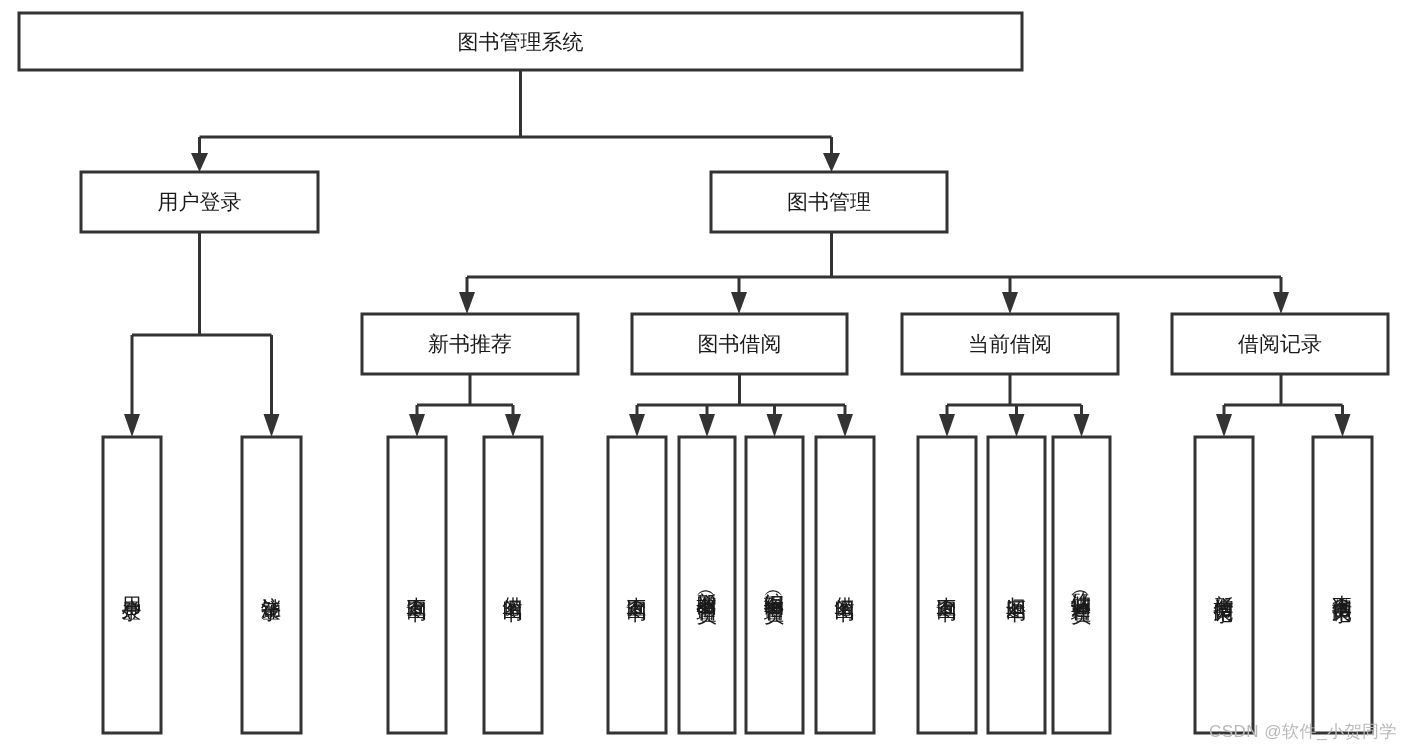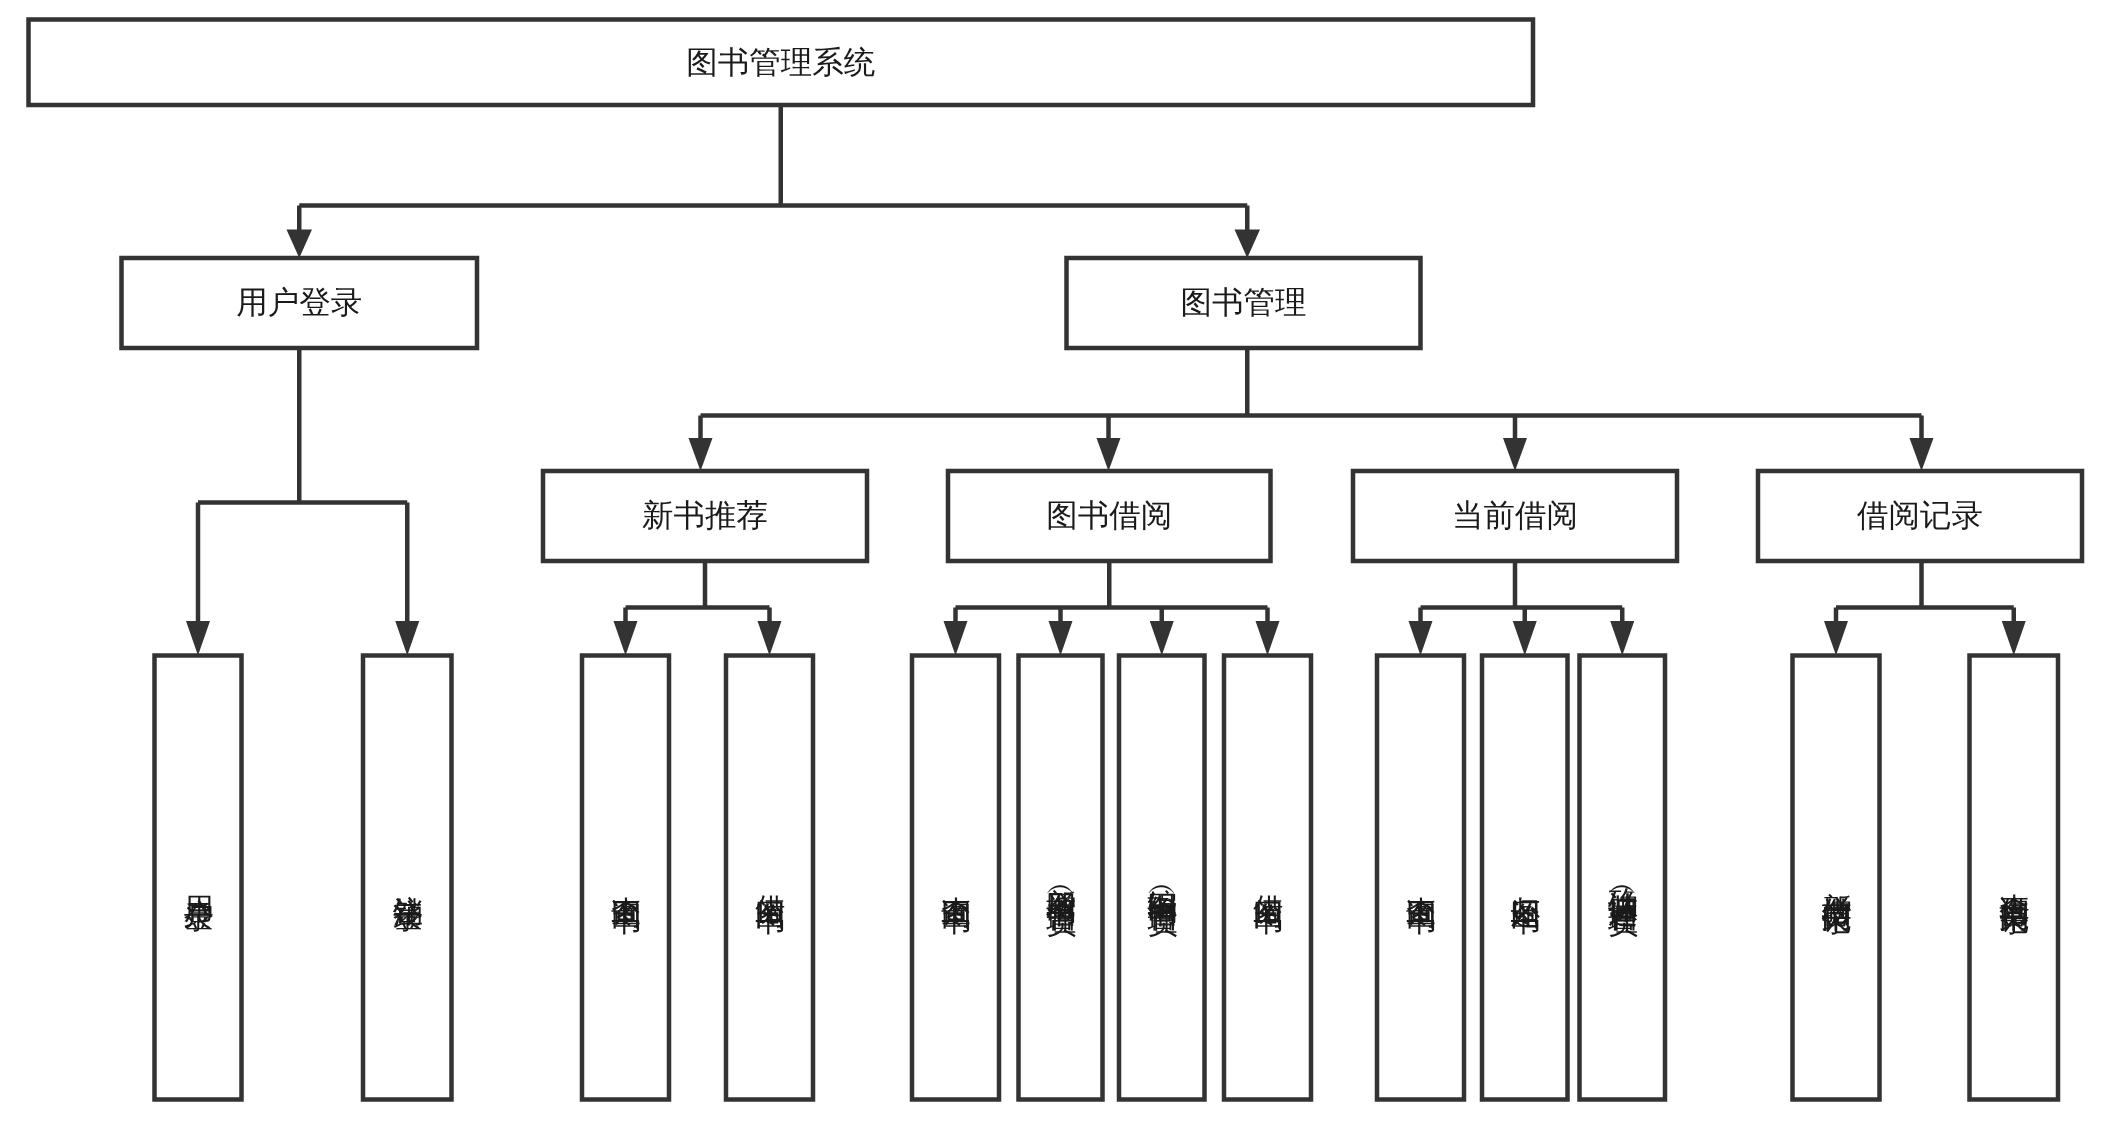--- a/index.html
+++ b/index.html
@@ -190,13 +190,14 @@
         <rect class="node-rect" x="1195" y="437" width="58" height="296"></rect>
         <text class="node-label vertical" x="1224" y="585">新增借阅记录</text>
       </g>
       <g>
         <rect class="node-rect" x="1313" y="437" width="59" height="296"></rect>
         <text class="node-label vertical" x="1342.5" y="585">查询借阅记录</text>
       </g>
     </g>
   </svg>
 
+  <div class="watermark">CSDN @软件_小贺同学</div>
 </div>
 
 </body></html>

